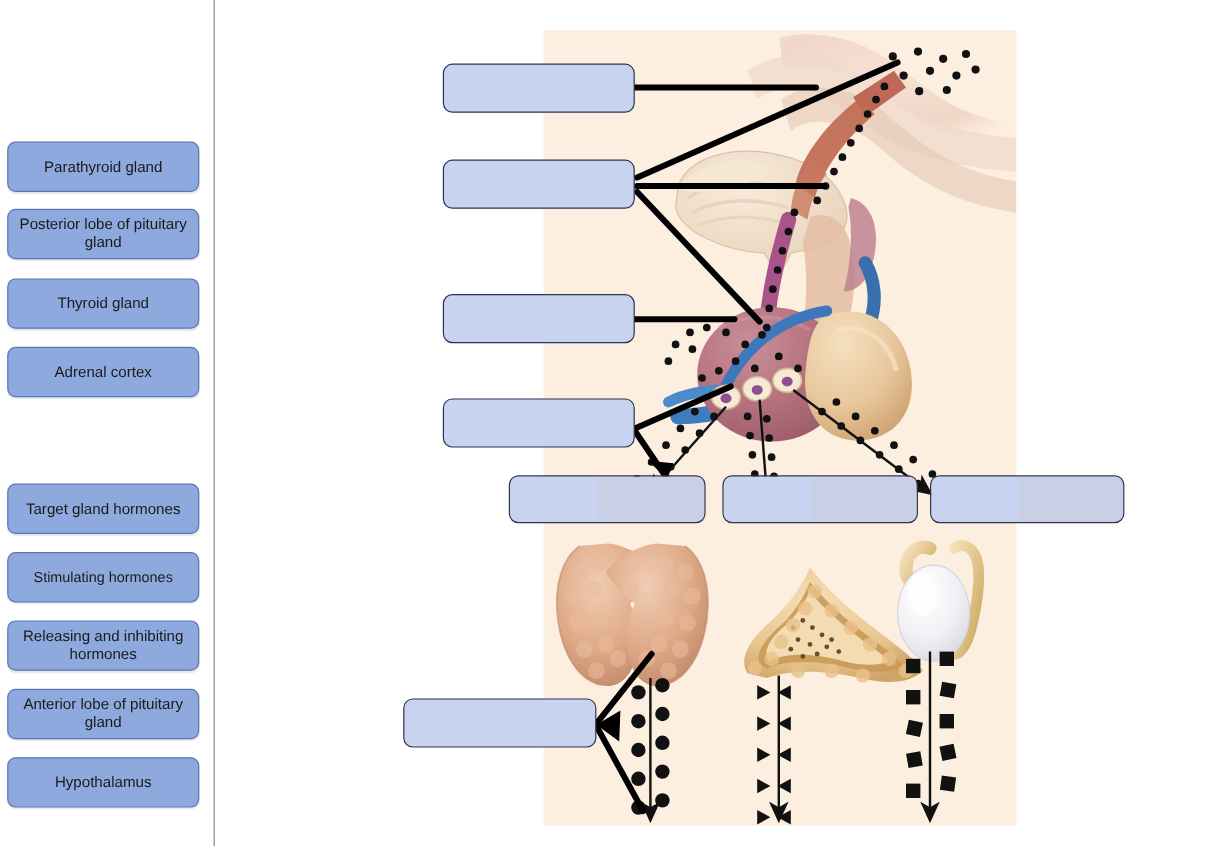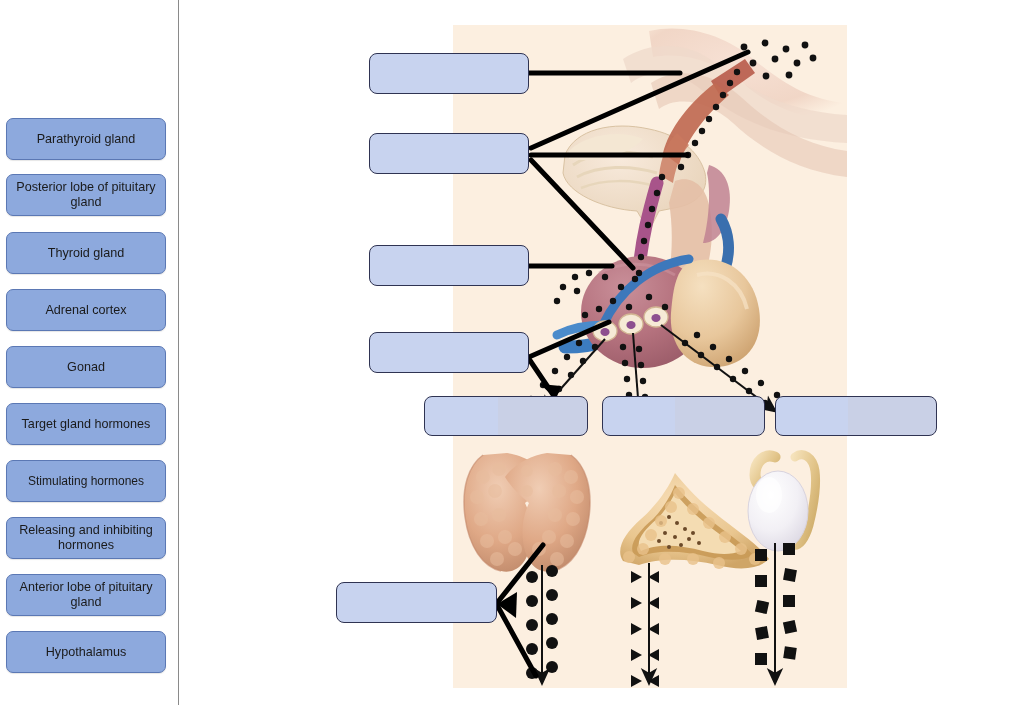--- a/index.html
+++ b/index.html
@@ -82,23 +82,20 @@
     </div>
 
     <div class="chip" style="left:6px;top:253px;height:42px;">
       <span>Adrenal cortex</span>
     </div>
 
     <div class="chip" style="left:6px;top:196px;height:42px;">
       <span>Thyroid gland</span>
     </div>
 
-    <div class="chip" style="left:6px;top:310px;height:42px;">
-      <span>Gonad</span>
-    </div>
 
     <div class="chip" style="left:6px;top:367px;height:42px;">
       <span>Target gland hormones</span>
     </div>
 
     <div class="chip" style="left:6px;top:481px;height:42px;">
       <span>Releasing and inhibiting hormones</span>
     </div>
 
     <div class="chip" style="left:6px;top:424px;height:42px;font-size:12px;">

